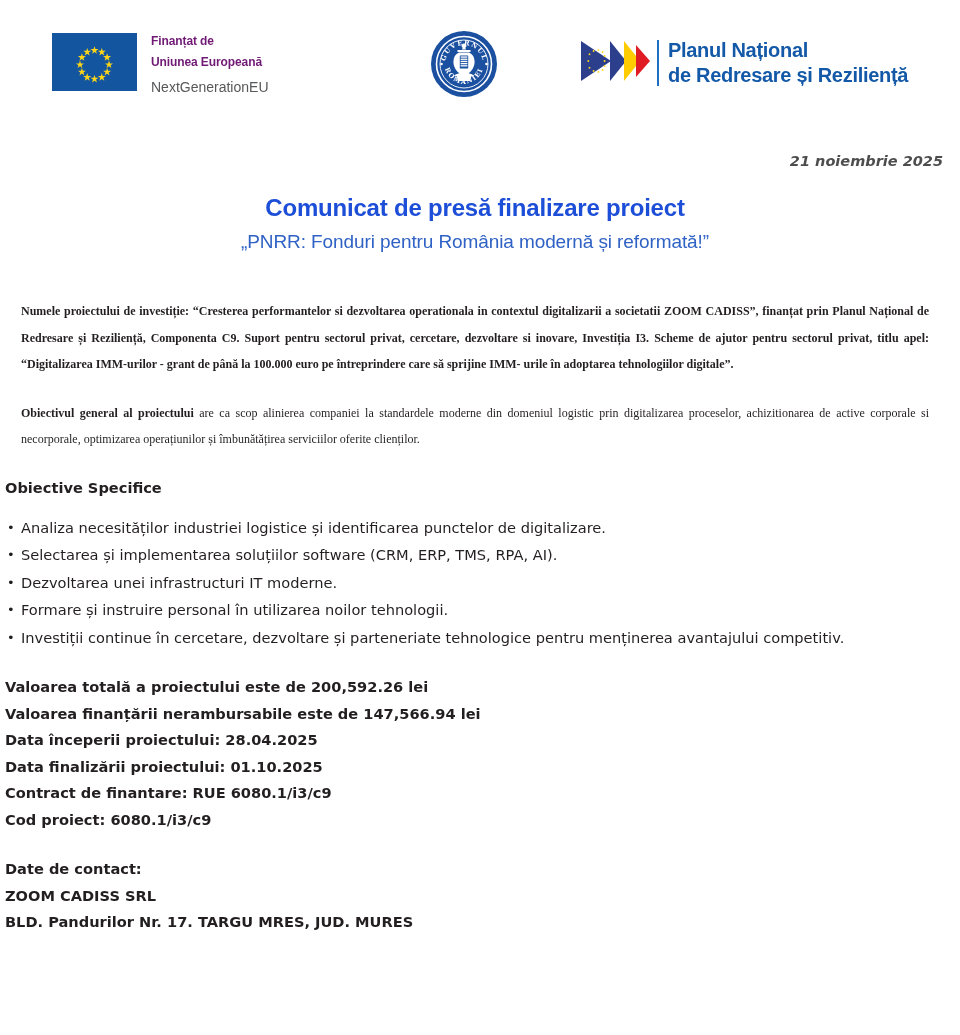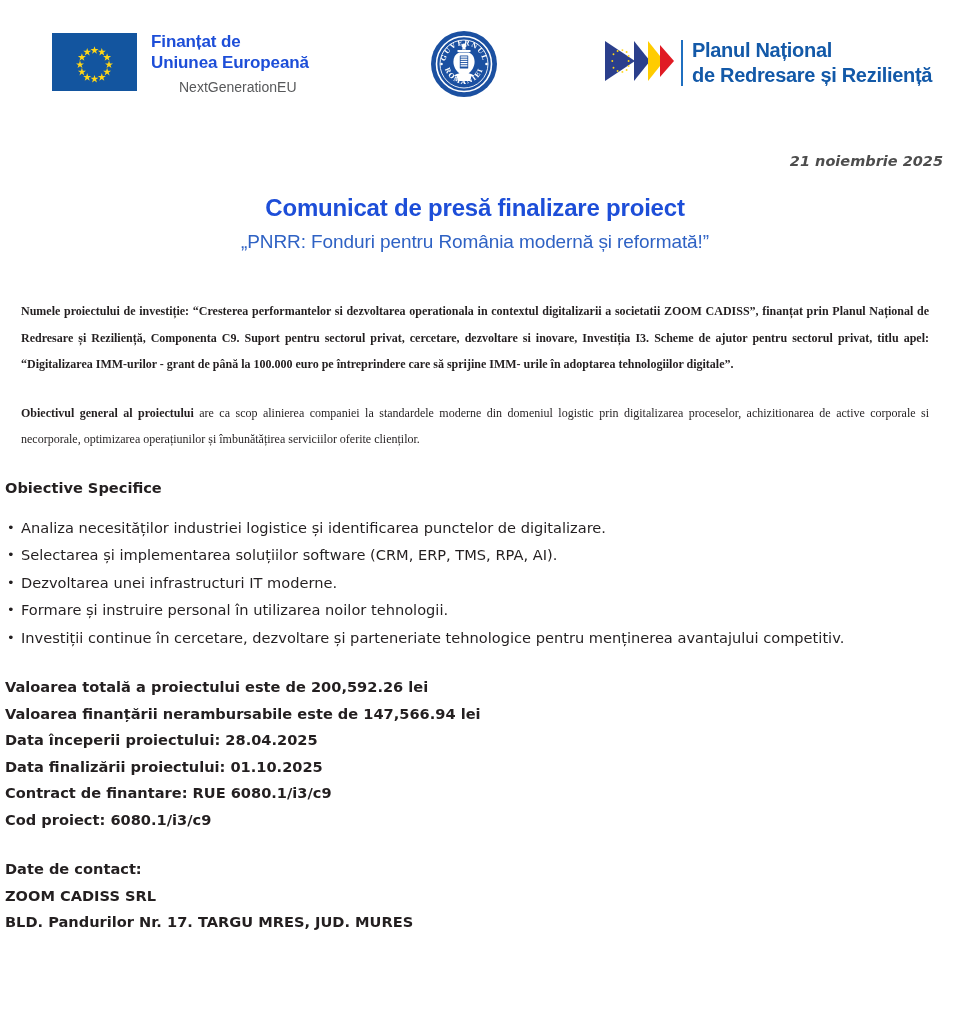--- a/index.html
+++ b/index.html
@@ -39,49 +39,48 @@
     flex: 0 0 auto;
   }
   .eu-flag svg { display: block; }
   .eu-text {
     margin-left: 14px;
     margin-top: -2px;
   }
   .eu-text .l1, .eu-text .l2 {
     font-family: "Liberation Sans", "DejaVu Sans", sans-serif;
     font-weight: bold;
-    font-size: 17px;
-    color: #1d4ed8;
+    font-size: 12px;
+    color: #701a75;
     line-height: 21px;
     letter-spacing: -0.1px;
     white-space: nowrap;
   }
   .eu-text .l3 {
     font-family: "Liberation Sans", "DejaVu Sans", sans-serif;
     font-size: 14px;
     color: #57585a;
     line-height: 20px;
     margin-top: 4px;
     white-space: nowrap;
-    margin-left: 28px;
   }
 
   
   .gov-seal {
     position: absolute;
     left: 430px;
     top: 30px;
     width: 68px;
     height: 68px;
   }
 
   
   .pnrr-block {
     position: absolute;
-    left: 604px;
+    left: 580px;
     top: 36px;
     display: flex;
     align-items: center;
   }
   .pnrr-arrows { flex: 0 0 auto; }
   .pnrr-divider {
     width: 2px;
     height: 46px;
     background: #1f6fc0;
     margin: 0 9px 0 3px;

